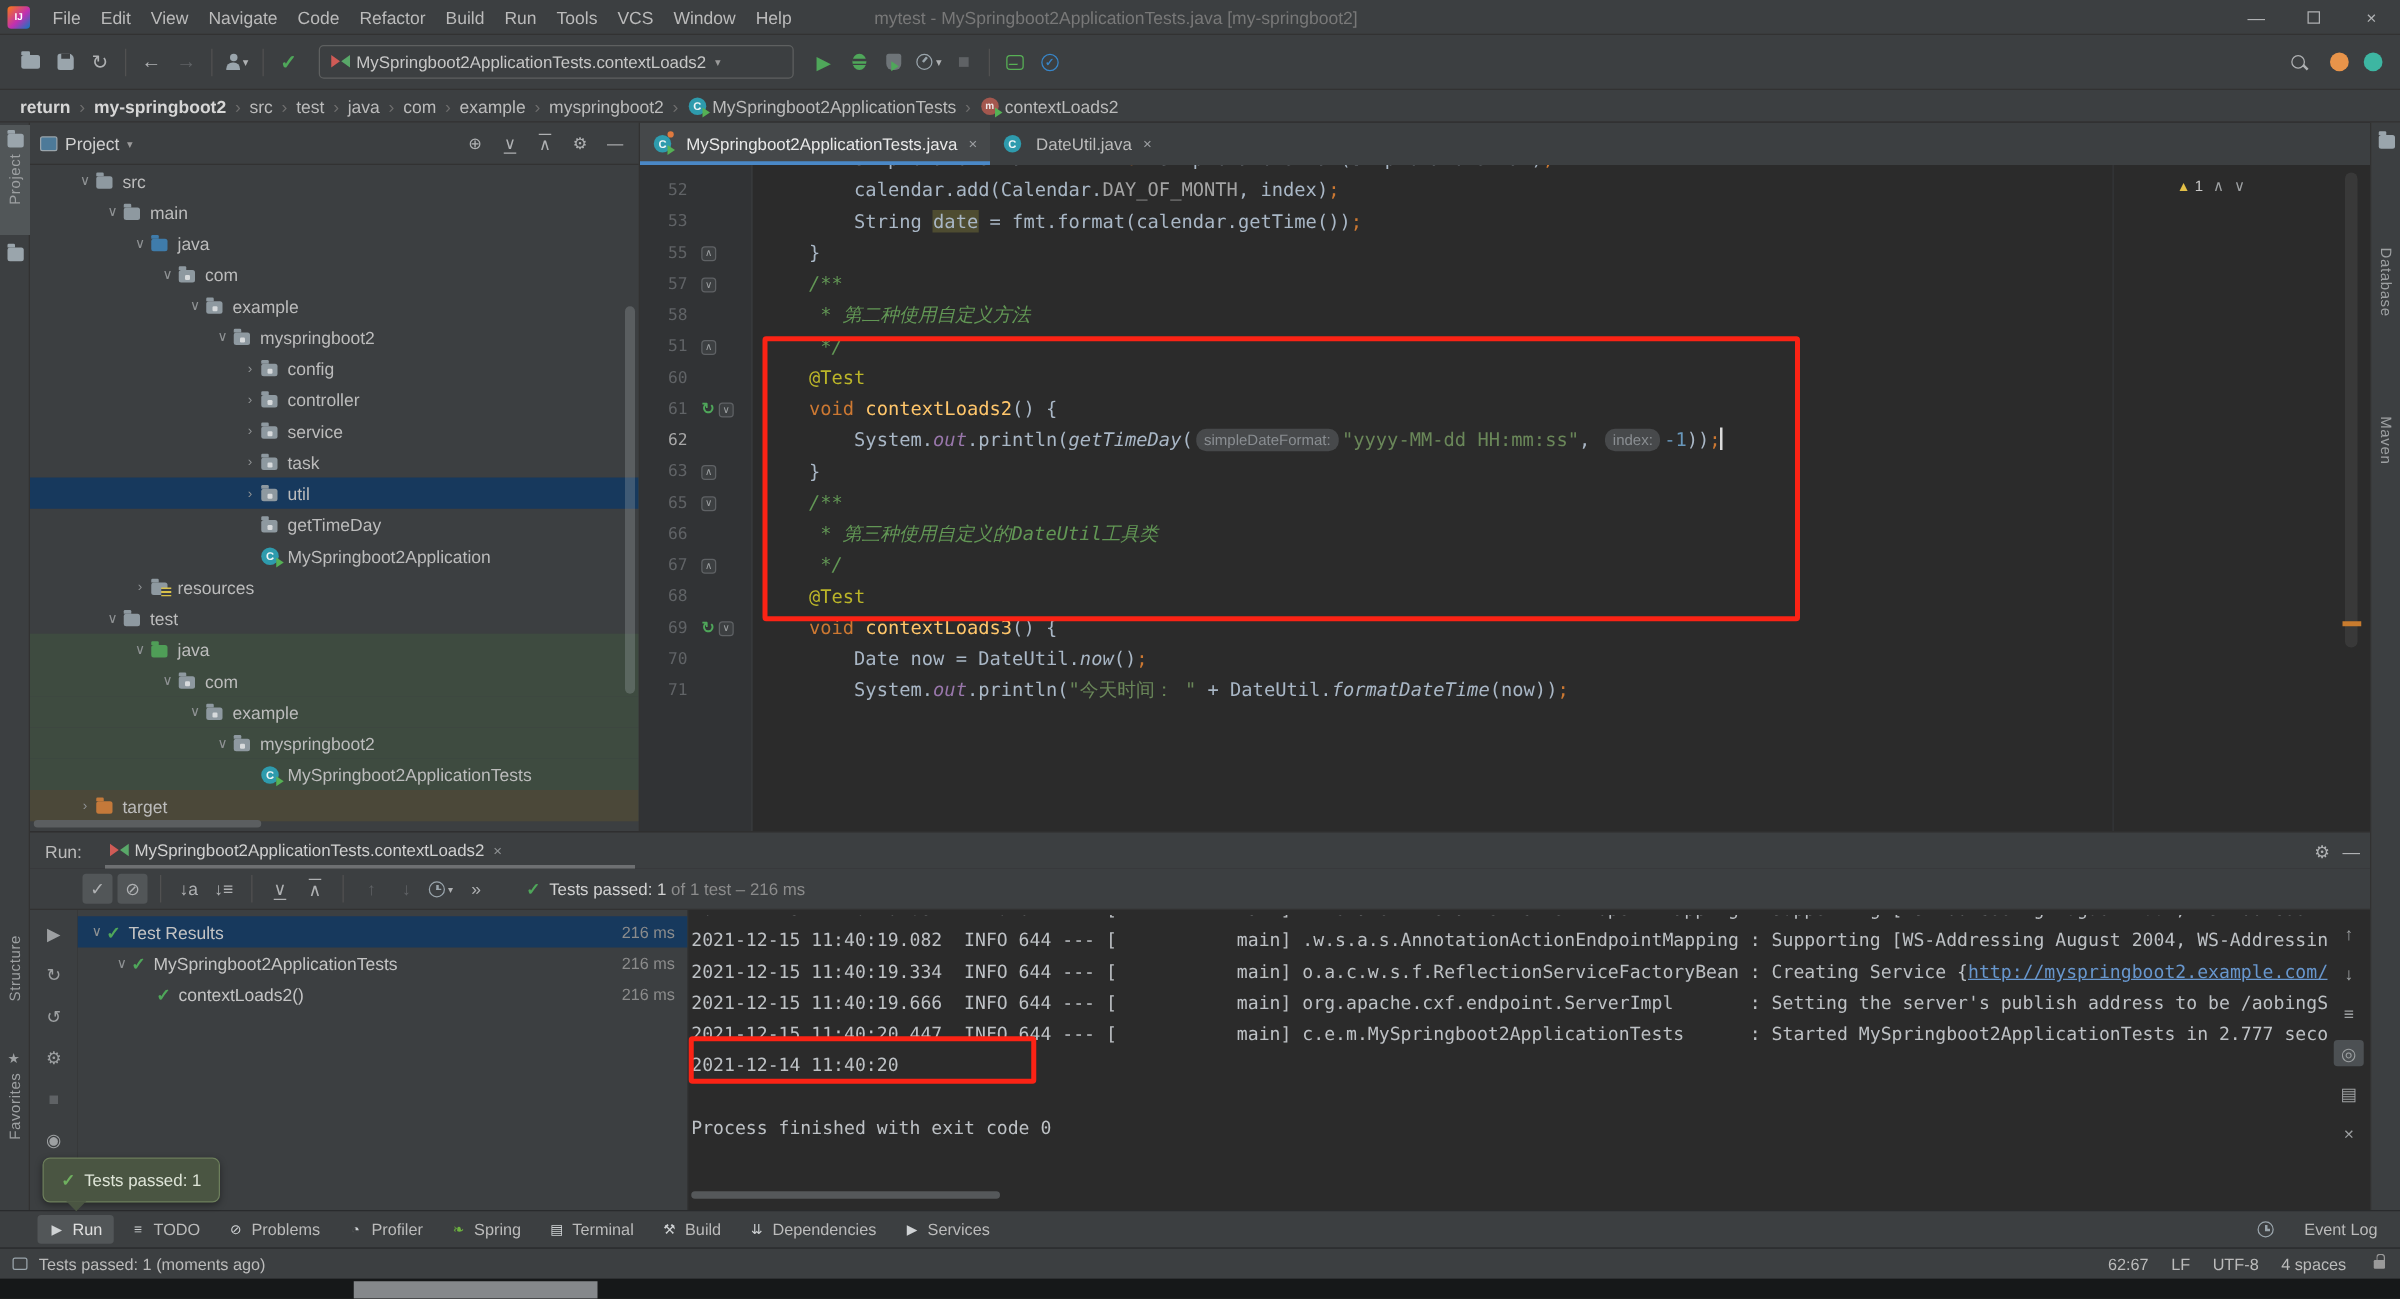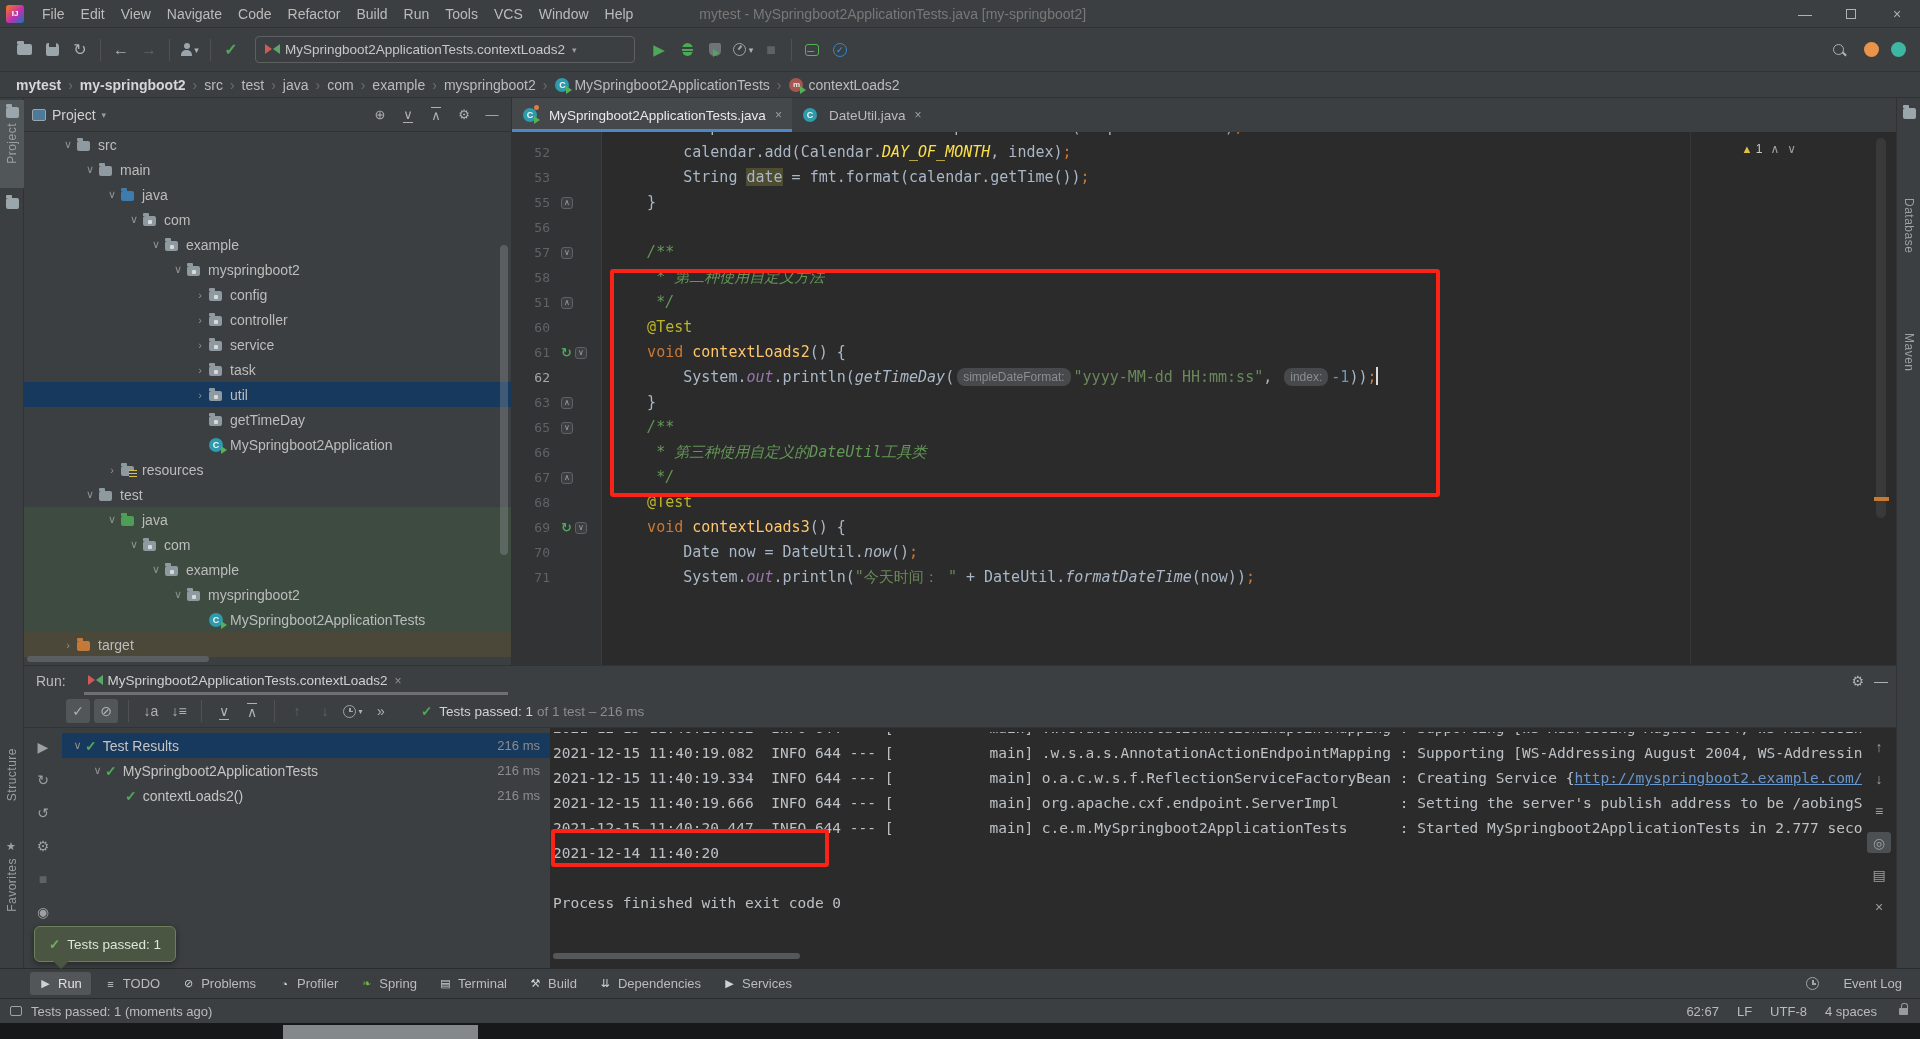--- a/index.html
+++ b/index.html
@@ -117,21 +117,21 @@
   .crow{height:25px;display:flex;align-items:center}
   .lnum{width:46px;flex:none;text-align:right;padding-right:8px;color:#606366;font:13px/25px "DejaVu Sans Mono",monospace}
   .lnum.cur{color:#a7a7a7}
   .gic{width:44px;flex:none;display:flex;align-items:center;gap:3px;padding-left:3px;height:25px}
   .fp{width:12px;height:12px;border:1px solid #5f6265;border-radius:3px;background:#3c3f41;color:#9da0a2;
       font:8px/10px "Liberation Sans",sans-serif;display:flex;align-items:center;justify-content:center;flex:none}
   .gr{color:#4fa75a;font:bold 13px/13px "DejaVu Sans",sans-serif;flex:none}
   .cline{font:15px/25px "DejaVu Sans Mono",monospace;color:#a9b7c6;white-space:pre;padding-left:9px}
   .cs.p{color:#a9b7c6}.cs.k{color:#cc7832}.cs.s{color:#6a8759}.cs.n{color:#6897bb}
   .cs.cm{color:#629755;font-style:italic}.cs.an{color:#bbb529}.cs.md{color:#ffc66b}
-  .cs.fi{color:#9876aa;font-style:italic}.cs.ct{color:#fde047;font-style:italic}
+  .cs.fi{color:#9876aa;font-style:italic}.cs.ct{color:#a3a3a3;}
   .cs.it{font-style:italic}.cs.sm{color:#cc7832}
   .cs.hl{background:#4e4c31}
   .cs.hint{font:12px/16px "Liberation Sans",sans-serif;color:#8a8e92;background:#47494b;border-radius:8px;
            padding:1px 6px;margin:0 3px;display:inline-block;vertical-align:1px}
   .caret{display:inline-block;width:2px;height:18px;background:#dcdcdc;vertical-align:-3px}
   .guide{position:absolute;top:34px;bottom:0;width:1px;background:#35373a}
   .redrect{position:absolute;border:4px solid #fb2315;border-radius:3px;z-index:30;pointer-events:none}
   .warnw{position:absolute;display:flex;align-items:center;gap:8px;color:#9da0a2;font-size:12px}
   .warnw .wt{color:#e3c047;font-size:11px}
   .evthumb{position:absolute;right:10px;top:40px;width:10px;height:380px;background:rgba(255,255,255,.07);border-radius:5px}
@@ -268,21 +268,21 @@
     <div style="position:absolute;right:14px;display:flex;align-items:center;gap:12px">
       <span class="tbi">
           <span class="i-search"></span>
         </span>
       <span class="ball" style="background:#e8944a"></span>
       <span class="ball" style="background:#3db6a2"></span>
     </div>
   </div>
 
   <div class="crumbs" id="crumbs">
-      <span class="crumb b"><span>mytest</span></span>
+      <span class="crumb b"><span>return</span></span>
       <span class="csep">›</span>
       <span class="crumb b"><span>my-springboot2</span></span>
       <span class="csep">›</span>
       <span class="crumb"><span>src</span></span>
       <span class="csep">›</span>
       <span class="crumb"><span>test</span></span>
       <span class="csep">›</span>
       <span class="crumb"><span>java</span></span>
       <span class="csep">›</span>
       <span class="crumb"><span>com</span></span>
@@ -540,25 +540,20 @@
           <span class="cline"><span class="cs p">        String </span><span class="cs hl">date</span><span class="cs p"> = fmt.format(calendar.getTime())</span><span class="cs sm">;</span></span>
         </div>
         <div class="crow">
           <span class="lnum">55</span>
           <span class="gic">
             <span class="fp">∧</span>
           </span>
           <span class="cline"><span class="cs p">    }</span></span>
         </div>
         <div class="crow">
-          <span class="lnum">56</span>
-          <span class="gic"></span>
-          <span class="cline"></span>
-        </div>
-        <div class="crow">
           <span class="lnum">57</span>
           <span class="gic">
             <span class="fp">∨</span>
           </span>
           <span class="cline"><span class="cs cm">    /**</span></span>
         </div>
         <div class="crow">
           <span class="lnum">58</span>
           <span class="gic"></span>
           <span class="cline"><span class="cs cm">     * 第二种使用自定义方法</span></span>

